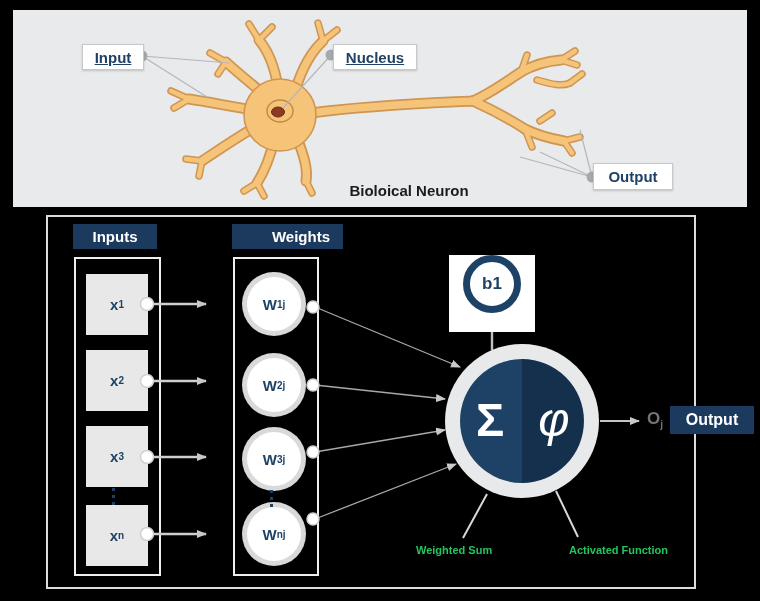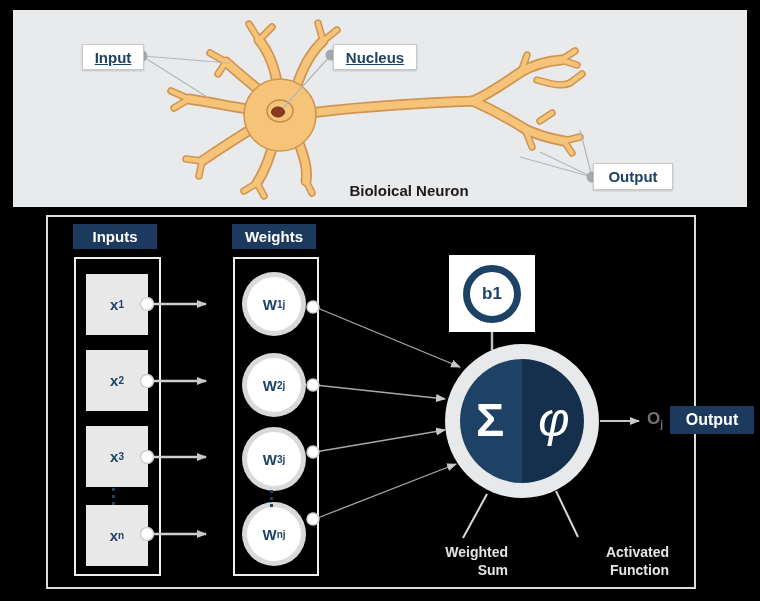--- a/index.html
+++ b/index.html
@@ -20,31 +20,31 @@
   .container-box{position:absolute;border:2px solid #efefef;z-index:1;}
   .in-box{position:absolute;left:38px;width:62px;height:61px;background:#e8e8e8;color:#1d4265;
           font-weight:bold;font-size:15px;display:flex;align-items:center;justify-content:center;z-index:2;}
   .w-ring{position:absolute;left:194px;width:64px;height:64px;border-radius:50%;background:#d9d9d9;
           display:flex;align-items:center;justify-content:center;z-index:2;}
   .w-inner{width:54px;height:54px;border-radius:50%;background:#fff;color:#1d4265;font-weight:bold;
            font-size:15px;display:flex;align-items:center;justify-content:center;}
   sub{font-size:10px;}
   .dots-sep{position:absolute;width:0;height:17px;border-left:3px dotted #1d4265;z-index:2;}
   .bias-square{position:absolute;left:401px;top:38px;width:86px;height:77px;background:#fff;z-index:2;
-               display:flex;align-items:center;justify-content:center;}
+               display:flex;align-items:flex-start;justify-content:center;}
   .bias-ring{width:44px;height:44px;border:7px solid #1d4265;border-radius:50%;background:#fff;
              color:#1d4265;font-weight:bold;font-size:17px;display:flex;align-items:center;justify-content:center;}
   .panel-bottom > svg{position:absolute;left:0;top:0;z-index:3;pointer-events:none;}
   .sym{position:absolute;color:#fff;z-index:4;transform:translate(-50%,-54%);}
   .sym-sigma{left:442px;top:205px;font-size:47px;font-weight:bold;}
   .sym-phi{left:506px;top:205px;font-size:48px;font-style:italic;}
   .ovar{position:absolute;left:599px;top:192px;color:#737373;font-weight:bold;font-size:17px;z-index:4;}
   .out-box{position:absolute;left:622px;top:189px;width:84px;height:28px;background:#1c3a5e;color:#fff;
            font-weight:bold;font-size:16px;display:flex;align-items:center;justify-content:center;z-index:4;}
-  .ann{position:absolute;color:#e5e5e5;font-weight:bold;font-size:14px;text-align:right;
+  .ann{position:absolute;color:#22c55e;font-weight:bold;font-size:11px;text-align:left;
        line-height:1.3;z-index:4;}
 </style>
 </head>
 <body>
 
 <div class="stage">
 
   <div class="panel-top">
     <svg width="734" height="197" viewBox="0 0 734 197">
       <defs>
@@ -120,21 +120,21 @@
   </div>
 
   <div class="panel-bottom">
 
     <div class="container-box" style="left:26px;top:40px;width:83px;height:315px;"></div>
     <div class="container-box" style="left:185px;top:40px;width:82px;height:315px;"></div>
 
     <div class="hdr" style="left:25px;top:7px;width:84px;height:25px;">
       <span>Inputs</span>
     </div>
-    <div class="hdr" style="left:184px;top:7px;width:84px;height:25px;">
+    <div class="hdr" style="left:184px;top:7px;width:84px;height:25px;padding-left:27px;">
       <span>Weights</span>
     </div>
 
     <div class="in-box" style="top:57px;">
       <span>x</span>
         <sub>1</sub>
       </div>
     <div class="in-box" style="top:133px;">
       <span>x</span>
         <sub>2</sub>

